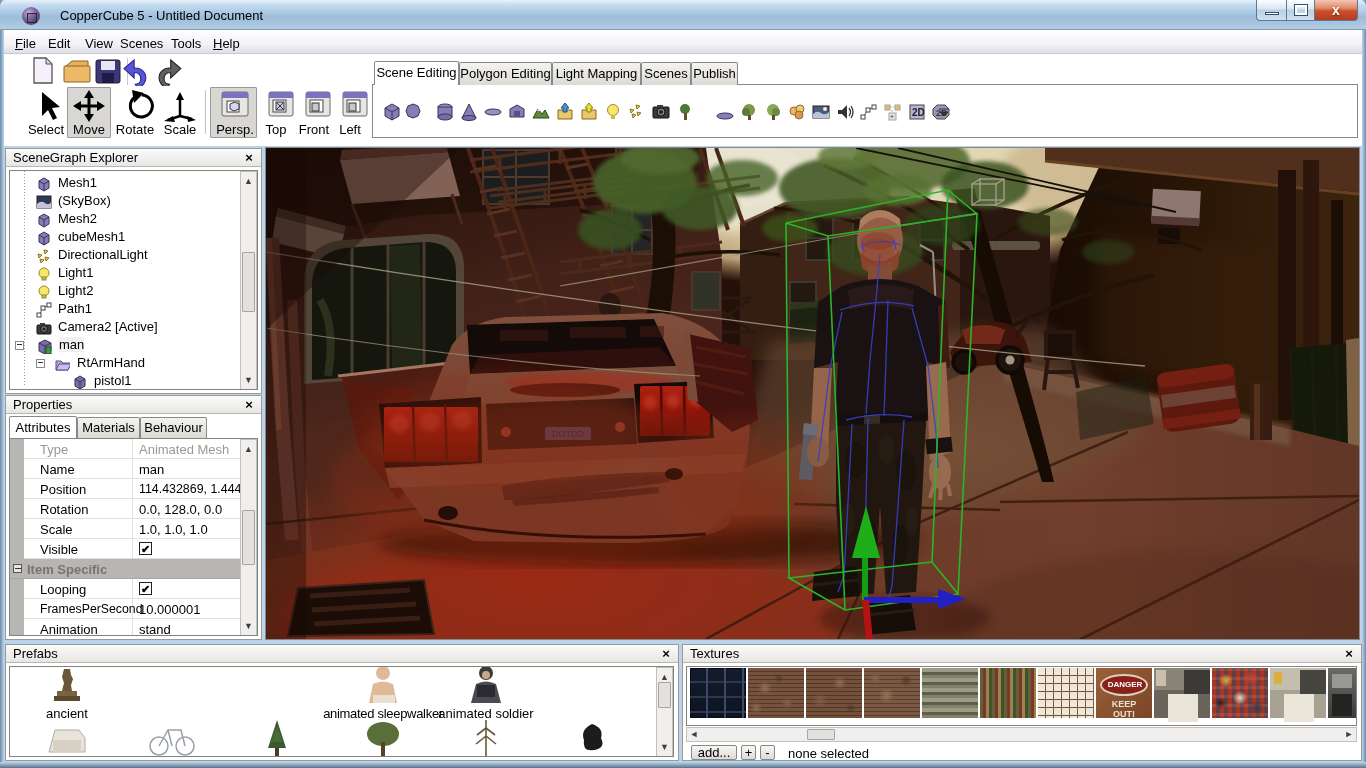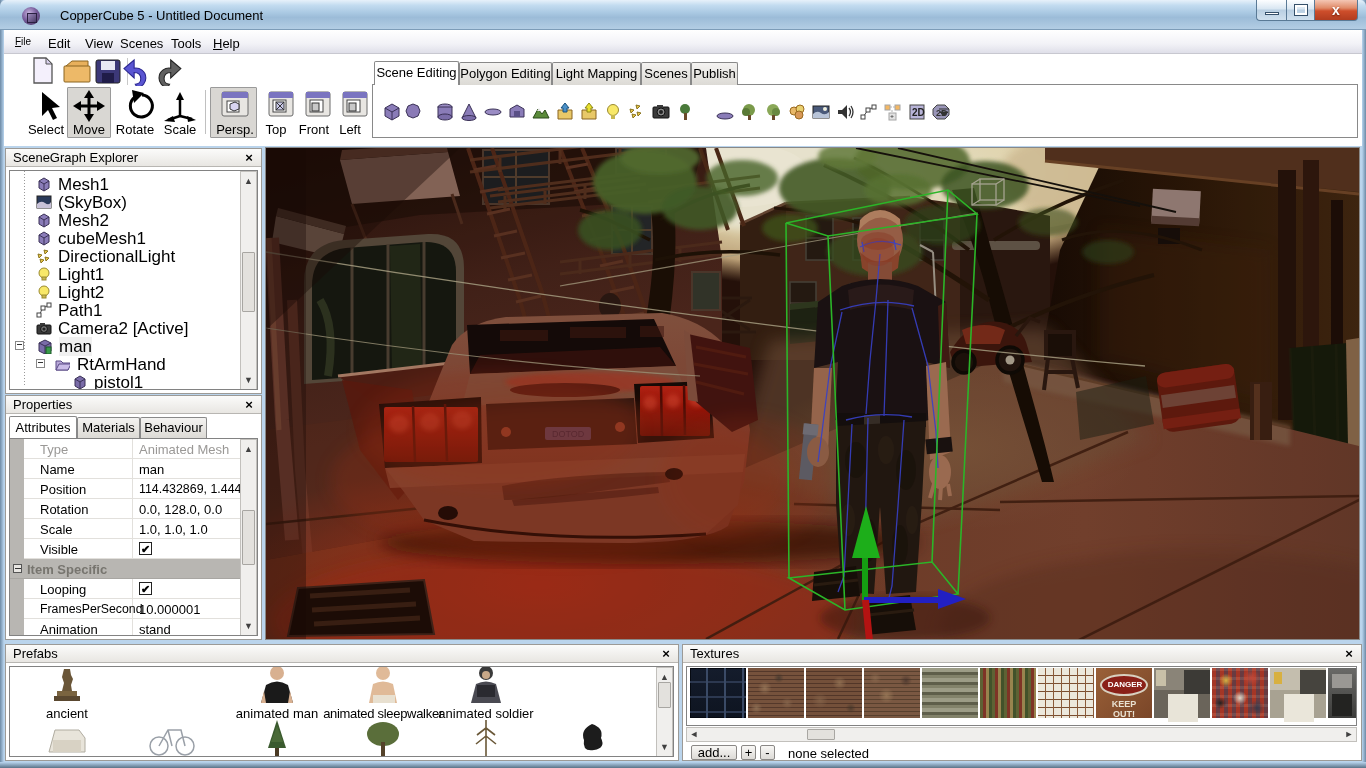--- a/index.html
+++ b/index.html
@@ -28,21 +28,21 @@
 
 .panel{position:absolute;background:#ffffff;border:1px solid #9c9a96}
 .ptitle{position:absolute;left:0;top:0;right:0;height:18px;background:linear-gradient(180deg,#fbfbfa,#e8e6e2);border-bottom:1px solid #b8b6b2;color:#000;font-size:13px;padding-left:7px;line-height:17px}
 .pclose{position:absolute;right:5px;top:2px;width:14px;height:14px;font-size:13px;font-weight:bold;color:#000;line-height:13px;text-align:center}
 .sunken{position:absolute;border:1px solid #828282;background:#fff}
 
 .sb{position:absolute;background:#f0efed;border:1px solid #c2c0bc}
 .sbthumb{position:absolute;background:#e3e1dd;border:1px solid #a8a6a2;border-radius:1px}
 .sbarrow{position:absolute;font-size:9px;color:#404040;text-align:center;line-height:15px;width:100%}
 
-.trow{position:absolute;left:0;height:18px;font-size:17px;color:#000;white-space:nowrap}
+.trow{position:absolute;left:0;height:18px;font-size:13px;color:#000;white-space:nowrap}
 .trow .ticon{position:absolute;left:0;top:1px;width:16px;height:16px}
 
 .prow{position:absolute;left:26px;height:20px;border-bottom:1px solid #e2e0dc;font-size:13px;color:#000}
 .pkey{position:absolute;left:16px;top:3px}
 .pval{position:absolute;left:115px;top:3px;white-space:nowrap}
 .chk{position:absolute;left:115px;top:3px;width:13px;height:13px;border:1px solid #222;background:#fff;font-size:11px;line-height:12px;text-align:center;font-weight:bold}
 
 .pf{position:absolute;text-align:center;font-size:13px;color:#000}
 .tex{position:absolute;top:0;width:56px;height:50px}
 .btn{position:absolute;border:1px solid #8a8886;background:linear-gradient(180deg,#f8f7f5,#dddbd7);border-radius:2px;font-size:13px;text-align:center;color:#000}
@@ -62,21 +62,21 @@
     </div>
   <div class="wb max">
       <div style="width:12px;height:10px;border:2px solid #fff;outline:1px solid #35506a"></div>
     </div>
   <div class="wb cls">
       <span style="color:#fff;font-weight:bold;font-size:14px;text-shadow:0 1px 2px #6a1c08">x</span>
     </div>
 </div>
 
 <div id="menubar" class="abs"></div>
-<div class="abs" style="top:36px;left:15px;font-size:10px"><u>F</u>ile</div>
+<div class="abs" style="top:36px;left:15px;font-size:13px"><u>F</u>ile</div>
 <div class="abs" style="top:36px;left:48px;font-size:13px">Edit</div>
 <div class="abs" style="top:36px;left:85px;font-size:13px">View</div>
 <div class="abs" style="top:36px;left:120px;font-size:13px">Scenes</div>
 <div class="abs" style="top:36px;left:171px;font-size:13px">Tools</div>
 <div class="abs" style="top:36px;left:213px;font-size:13px"><u>H</u>elp</div>
 
 <div id="toolbar" class="abs"></div>
 
 <svg class="abs" style="left:28px;top:56px" width="170" height="30" viewBox="0 0 170 30">
   <path d="M6 2 L18 2 L24 8 L24 27 L6 27 Z" fill="#f4f0fc" stroke="#555" stroke-width="1.3"></path>
@@ -768,25 +768,20 @@
 
 <div class="panel" style="left:5px;top:644px;width:674px;height:117px">
   <div class="ptitle">Prefabs<span class="pclose">×</span></div>
   <div class="sunken" style="left:3px;top:21px;width:665px;height:91px;overflow:hidden" id="prefabs">
 
     <div class="pf" style="left:12px;top:-2px;width:90px"><svg width="40" height="38">
           <path d="M17 4 L23 4 L24 10 L26 14 L24 20 L25 26 L15 26 L17 18 L15 12 Z" fill="#6a5638"></path>
           <rect x="10" y="26" width="20" height="5" fill="#7a6440"></rect>
           <rect x="7" y="31" width="26" height="5" fill="#5a4830"></rect>
         </svg><div>ancient</div></div>
-    <div class="pf" style="left:219px;top:-2px;width:96px"><svg width="44" height="38">
-          <circle cx="22" cy="8" r="7" fill="#d8b090"></circle>
-          <path d="M6 38 L11 20 Q22 13 33 20 L38 38 Z" fill="#1a1a1a"></path>
-          <path d="M6 38 L9 26 L11 38 Z M38 38 L35 26 L33 38 Z" fill="#d8b090"></path>
-        </svg><div>animated man</div></div>
     <div class="pf" style="left:308px;top:-2px;width:130px;letter-spacing:-0.3px"><svg width="44" height="38">
           <circle cx="22" cy="8" r="7" fill="#e0ba98"></circle>
           <path d="M8 38 L12 19 Q22 14 32 19 L36 38 Z" fill="#e0ba98"></path>
           <rect x="12" y="30" width="22" height="8" fill="#e8e0d0"></rect>
         </svg><div>animated sleepwalker</div></div>
     <div class="pf" style="left:422px;top:-2px;width:108px"><svg width="44" height="38">
           <circle cx="22" cy="8" r="7" fill="#3a3a3a"></circle>
           <circle cx="22" cy="10" r="4" fill="#c8a888"></circle>
           <path d="M7 38 L12 19 Q22 14 32 19 L37 38 Z" fill="#4a4a52"></path>
           <rect x="13" y="20" width="18" height="12" fill="#2a2a30"></rect>

